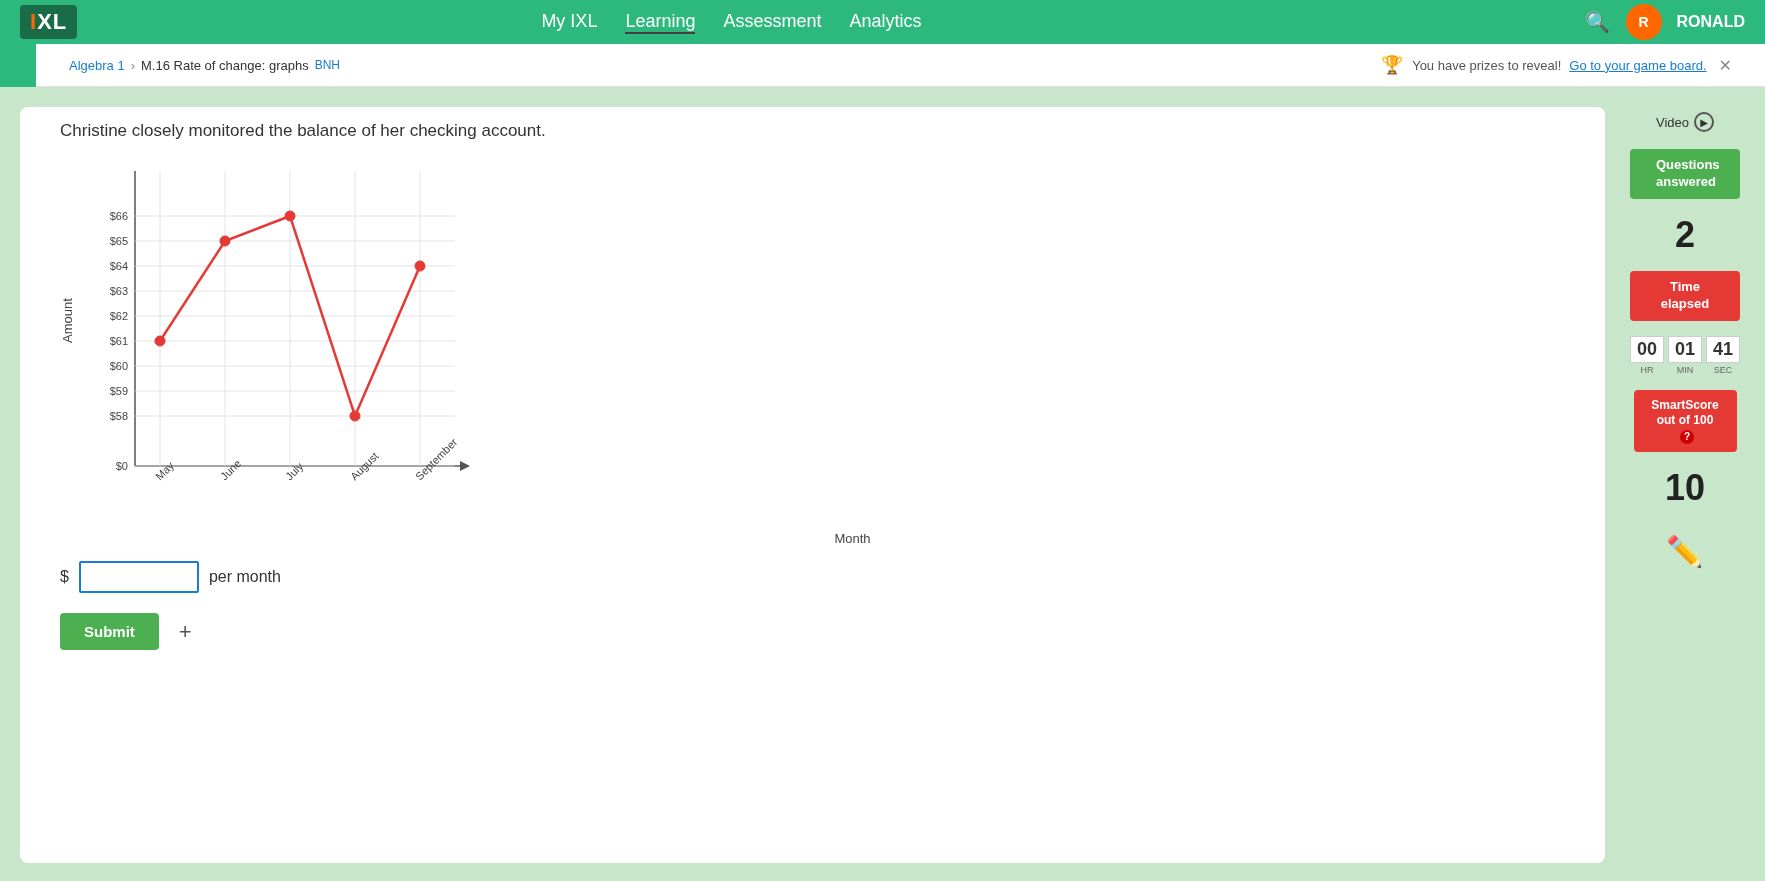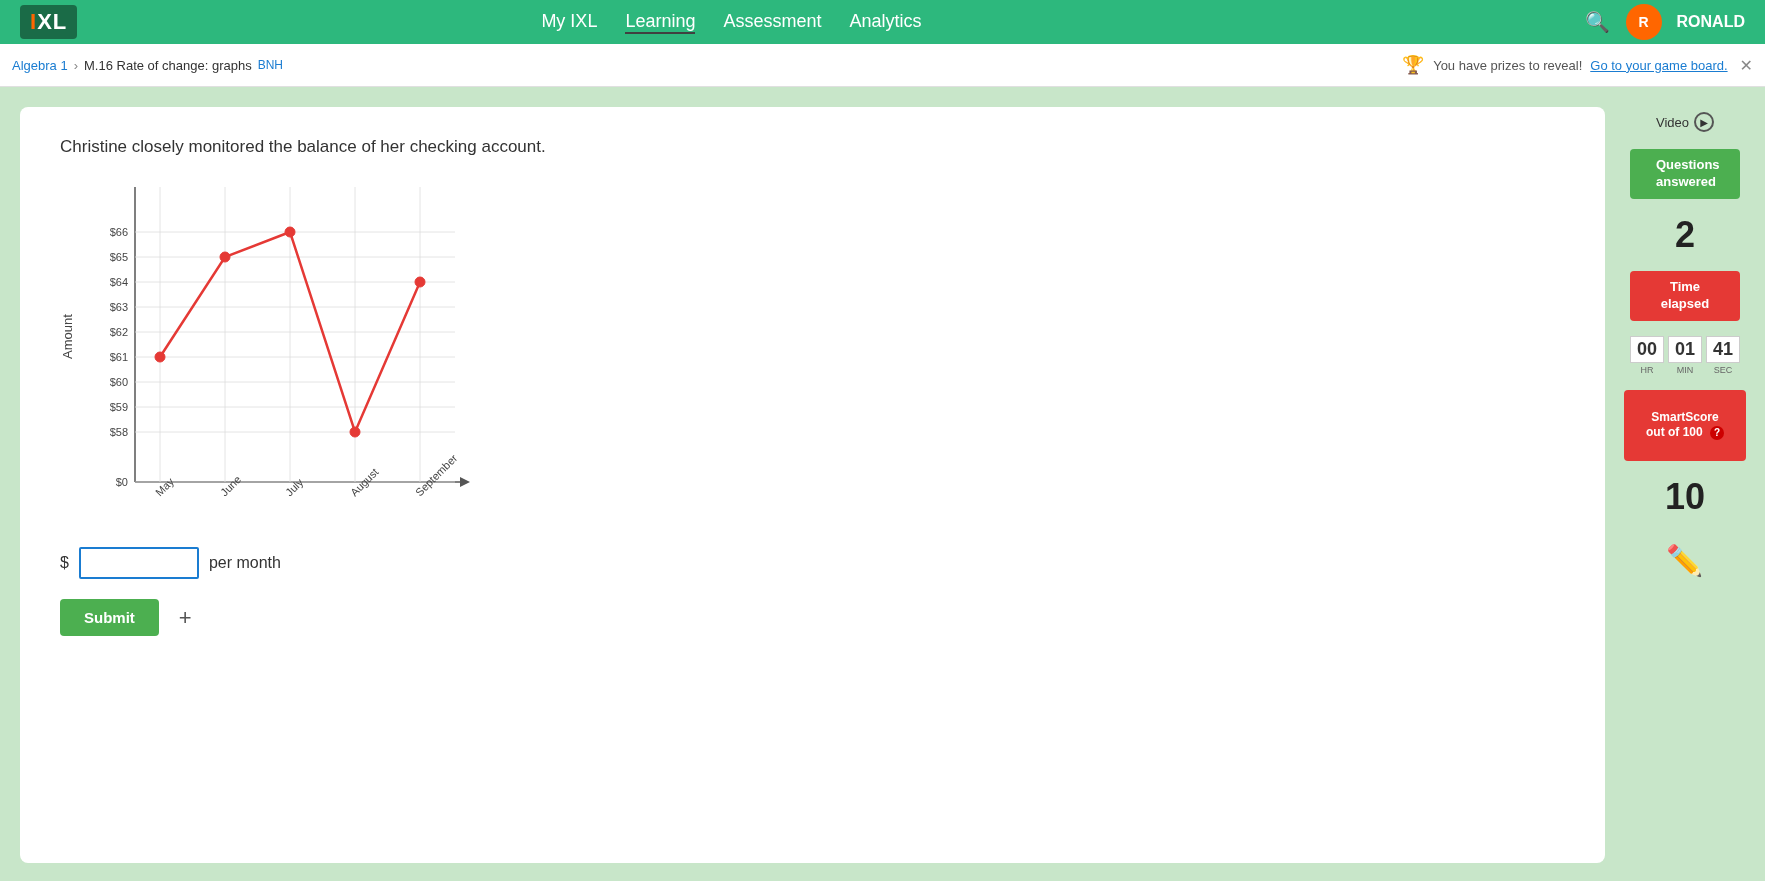--- a/index.html
+++ b/index.html
@@ -76,26 +76,27 @@
     }
     .user-name {
       color: white;
       font-weight: bold;
       font-size: 16px;
     }
 
     
     .breadcrumb-bar {
       background-color: white;
-      padding: 10px 12px;
+      padding: 10px 33px;
       display: flex;
       align-items: center;
       justify-content: space-between;
       font-size: 13px;
       border-bottom: 1px solid #e0e0e0;
+      margin-left: 36px;
     }
     .breadcrumb {
       display: flex;
       align-items: center;
       gap: 6px;
       color: #555;
     }
     .breadcrumb a {
       color: #1a7cd1;
       text-decoration: none;
@@ -140,21 +141,21 @@
       padding: 20px;
       display: flex;
       gap: 20px;
       height: calc(881px - 44px - 41px);
     }
 
     
     .question-card {
       background-color: white;
       border-radius: 8px;
-      padding: 30px 40px;
+      padding: 14px 40px;
       flex: 1;
       overflow-y: auto;
       position: relative;
     }
 
     .question-text {
       font-size: 17px;
       color: #333;
       margin-bottom: 20px;
     }
@@ -345,27 +346,27 @@
       font-size: 9px;
       color: #666;
       margin-top: 2px;
     }
 
     .smart-score-btn {
       background-color: #e53935;
       color: white;
       border: none;
       border-radius: 4px;
-      padding: 20px 14px;
+      padding: 8px 14px;
       font-size: 12px;
       font-weight: bold;
       cursor: pointer;
       text-align: center;
       line-height: 1.3;
-      width: 122px;
+      width: 103px;
     }
 
     .smart-score-number {
       font-size: 36px;
       font-weight: bold;
       color: #222;
     }
 
     .pencil-icon {
       font-size: 30px;
@@ -474,20 +475,21 @@
 
           <circle cx="80" cy="180" r="5" fill="#e53935" stroke="#e53935"></circle>
           <circle cx="145" cy="80" r="5" fill="#e53935" stroke="#e53935"></circle>
           <circle cx="210" cy="55" r="5" fill="#e53935" stroke="#e53935"></circle>
           <circle cx="275" cy="255" r="5" fill="#e53935" stroke="#e53935"></circle>
           <circle cx="340" cy="105" r="5" fill="#e53935" stroke="#e53935"></circle>
         </svg>
       </div>
     </div>
 
+    <div class="x-axis-label">Month</div>
 
 
     <div class="answer-row">
       <span class="dollar-sign">$</span>
       <input class="answer-input" type="text" style="">
       <span class="per-month">per month</span>
     </div>
 
     <div class="submit-row">
       <button class="submit-btn">Submit</button>

